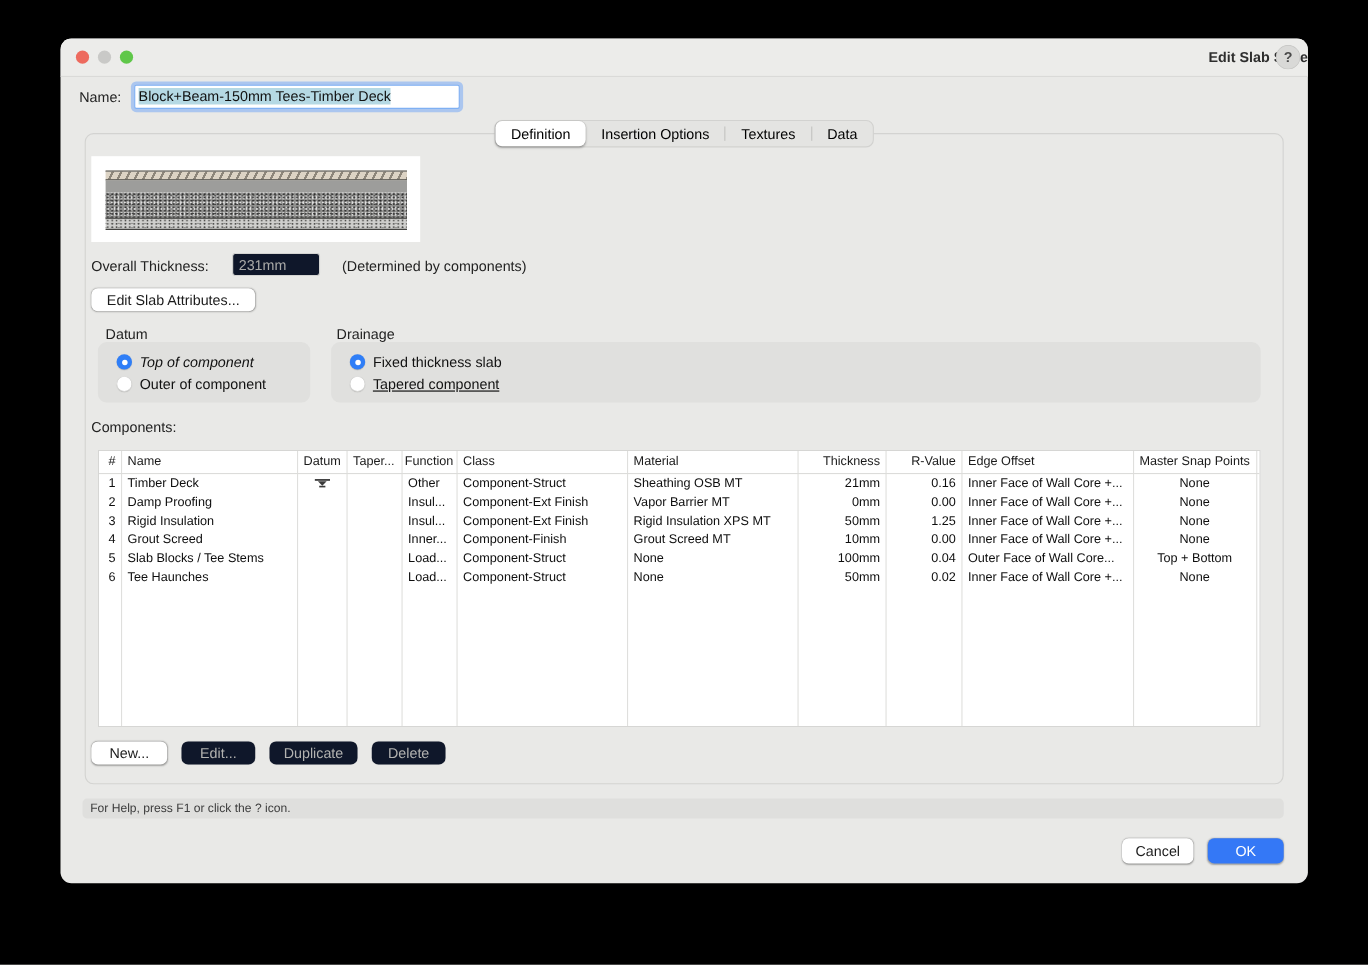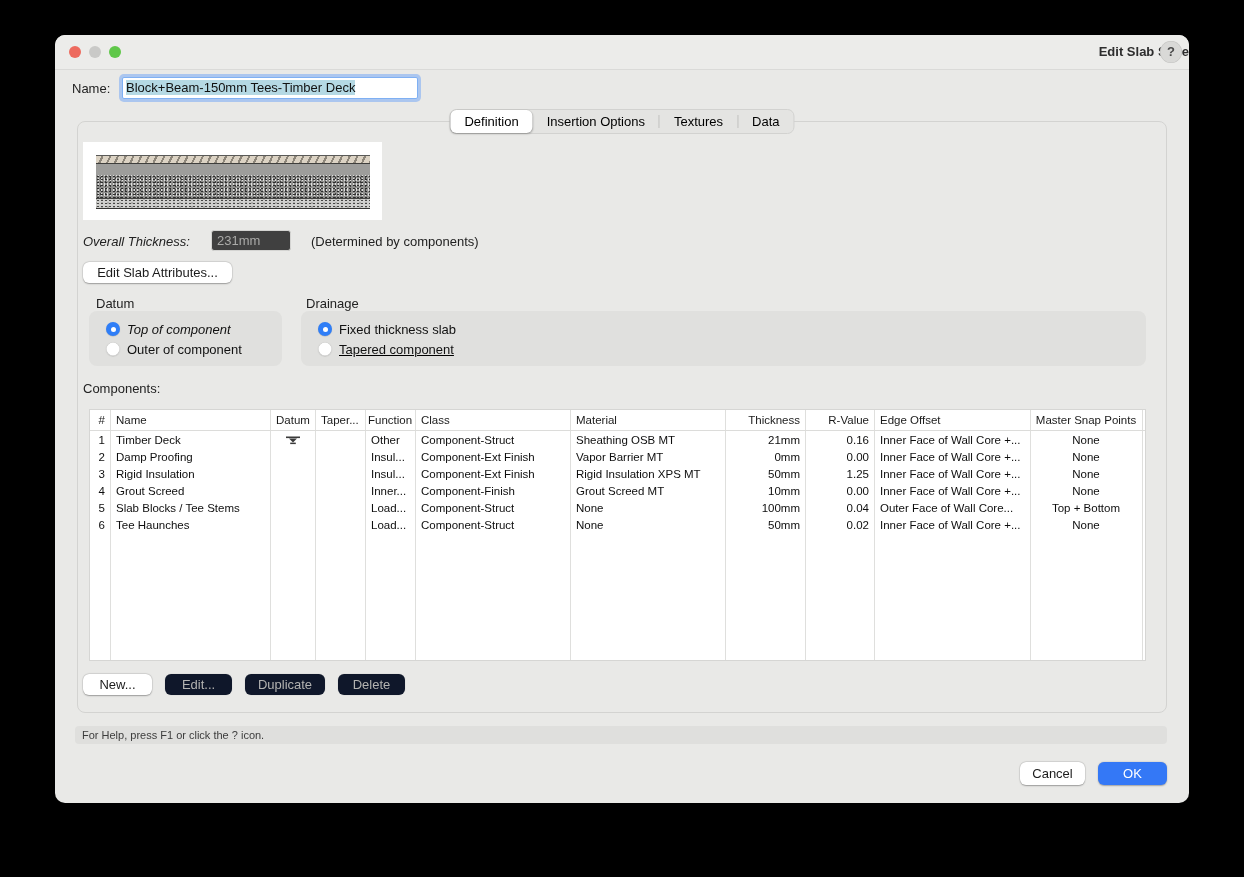--- a/index.html
+++ b/index.html
@@ -52,22 +52,22 @@
                      radial-gradient(#3e3e3e .8px,transparent 1px),
                      radial-gradient(#dedede .8px,transparent 1px);
     background-size:4px 3px,5px 4px,3px 5px;background-position:0 0,2px 1px,1px 2px;
     border-bottom:1px solid #454543;}
   .layer-stipple-light{height:9px;background-color:#cfcfcd;
     background-image:radial-gradient(#474745 .8px,transparent 1px),
                      radial-gradient(#6e6e6c .7px,transparent 1px);
     background-size:4px 3px,6px 4px;background-position:0 0,3px 2px;
     border-bottom:1px solid #333331;}
   
-  .ot-label{position:absolute;left:5px;top:112px;font-size:13px;color:#222;font-style:italic;}
-  .ot-input{position:absolute;left:133px;top:108px;width:68px;height:19px;background:#404040;
+  .ot-label{position:absolute;left:5px;top:112px;font-size:13px;color:#222;}
+  .ot-input{position:absolute;left:133px;top:108px;width:68px;height:19px;background:#0f172a;
     border:1px solid #d4d4d2;border-radius:3px;font-size:13px;line-height:19px;padding:0 5px;color:#aaaaa8;}
   .ot-note{position:absolute;left:233px;top:112px;font-size:13px;color:#222;}
   
   .btn{display:inline-block;background:#fff;border-radius:6px;font-size:13px;color:#1b1b1b;text-align:center;
     box-shadow:0 .5px 1.5px rgba(0,0,0,.3),0 0 0 .5px rgba(0,0,0,.08);}
   .edit-attr-btn{position:absolute;left:5px;top:140px;width:149px;height:21px;line-height:21px;}
   
   .grp-label{position:absolute;font-size:13px;color:#222;}
   .grp-box{position:absolute;background:#e0e0de;border-radius:8px;height:55px;top:189px;}
   .radio-row{position:absolute;left:17px;display:flex;align-items:center;gap:7px;height:16px;}

